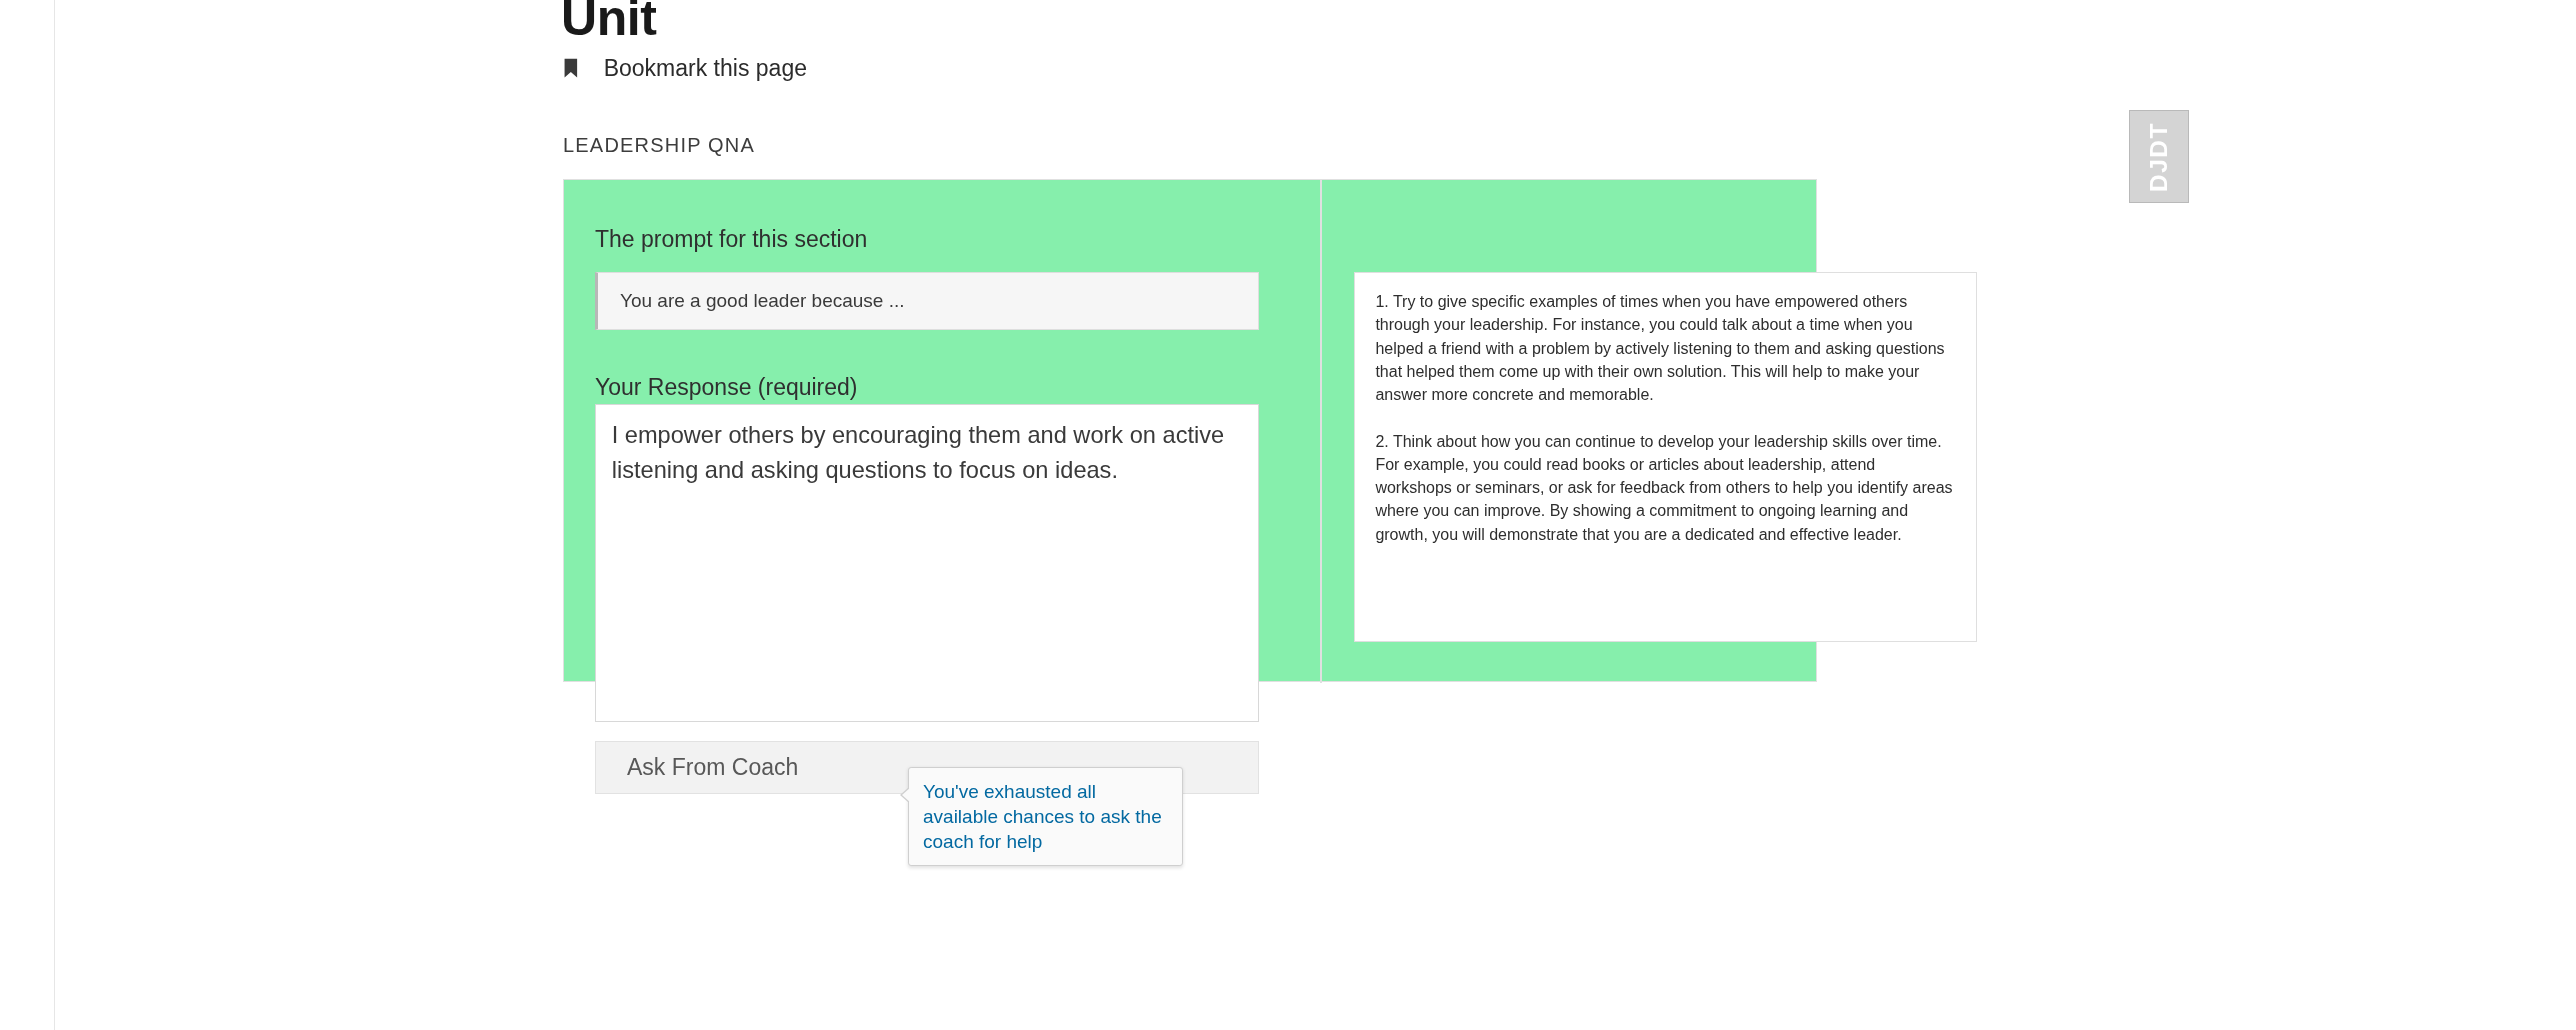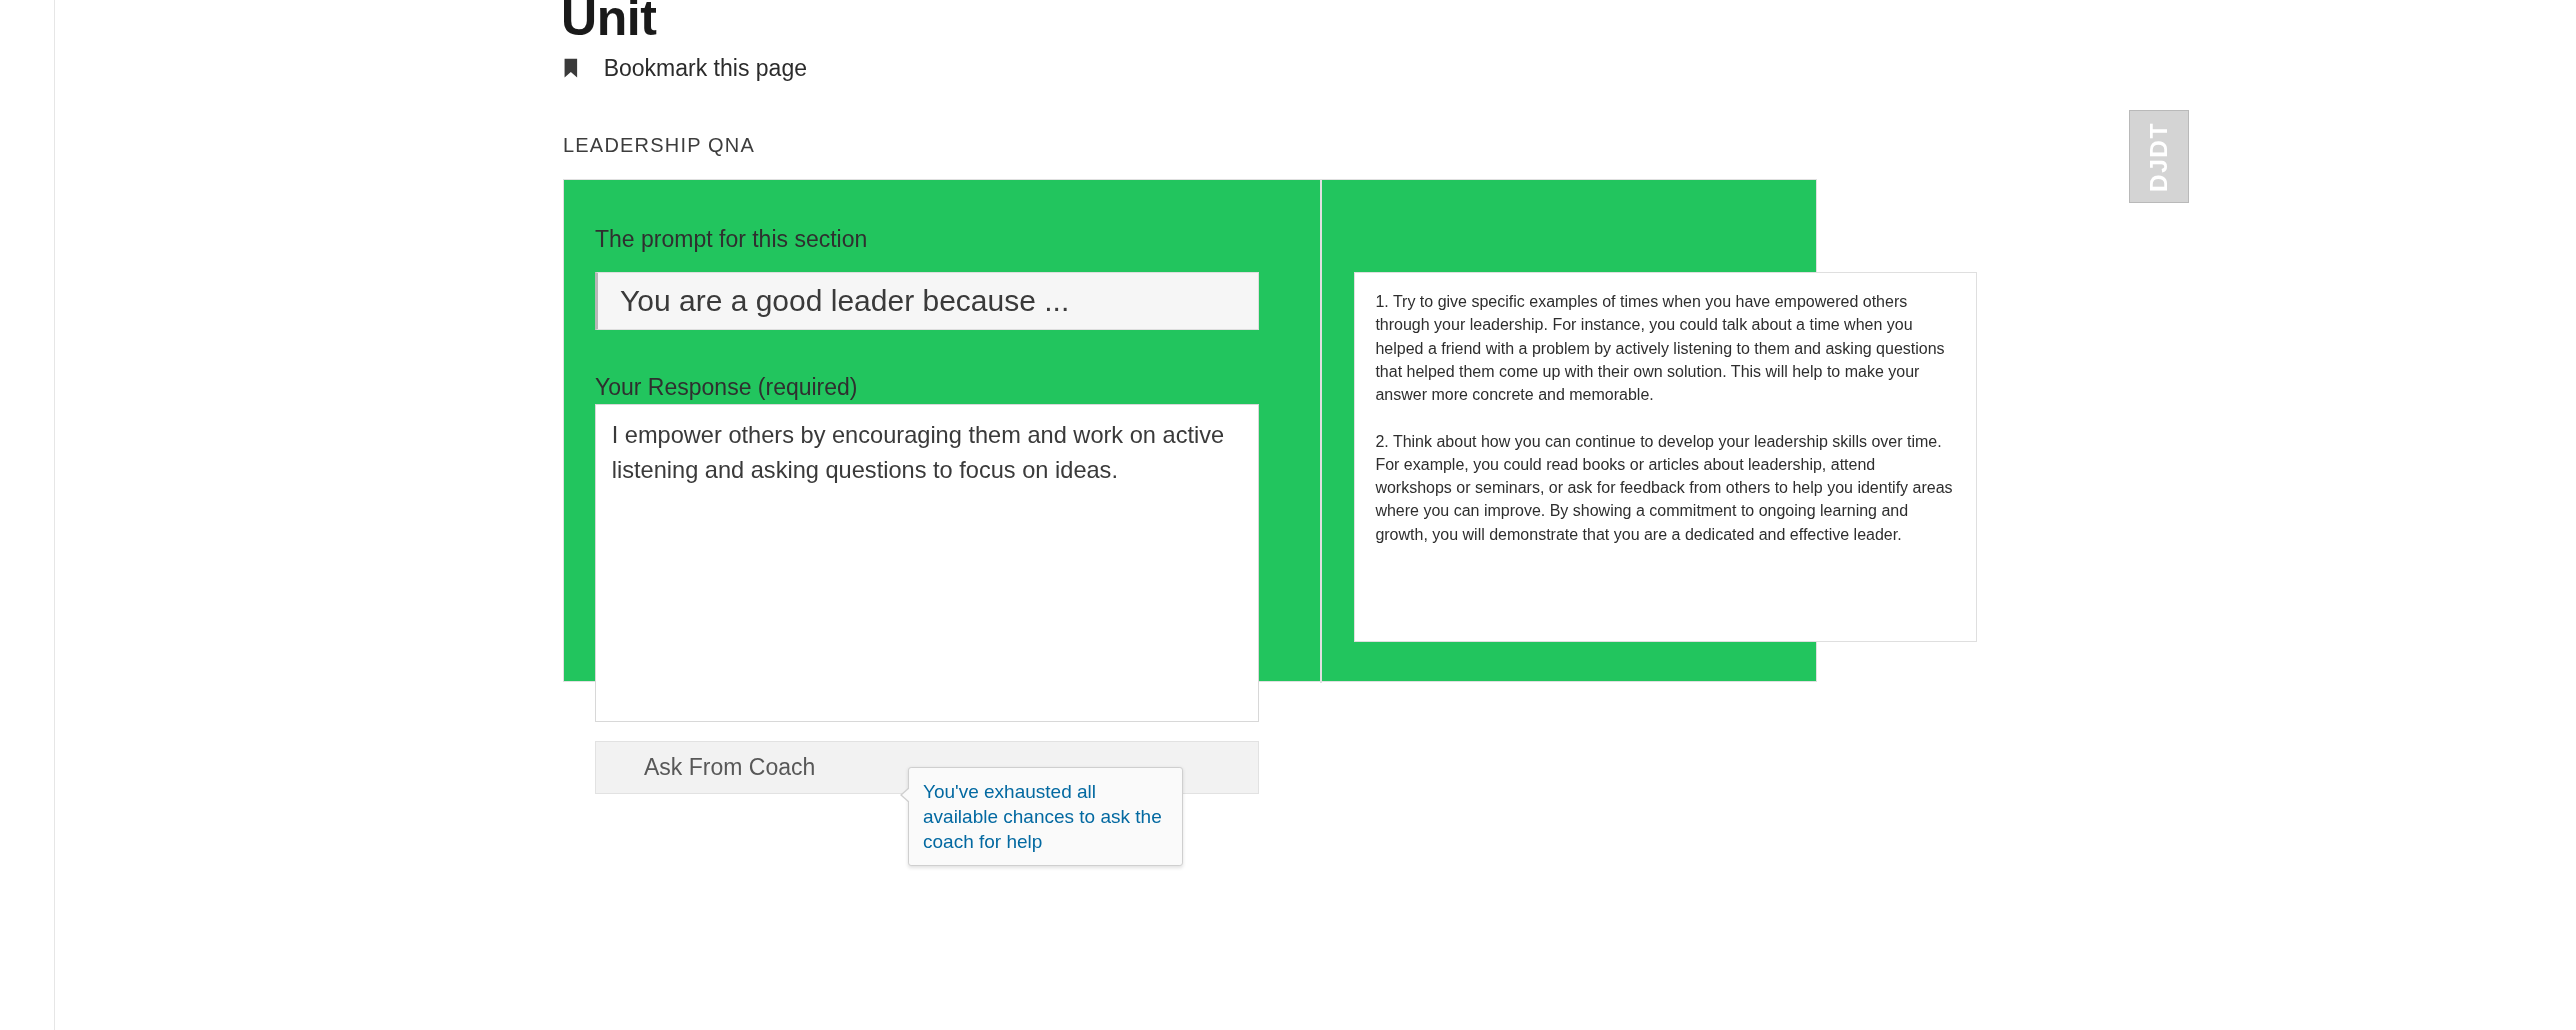--- a/index.html
+++ b/index.html
@@ -64,21 +64,21 @@
     color: #3d3d3d;
     text-transform: uppercase;
   }
   
   .card {
     position: absolute;
     left: 508px; top: 179px;
     width: 1254px;
     height: 503px;
     border: 1.6px solid #e0e0e0;
-    background: #22c55e;
+    background: #86efac;
     box-sizing: border-box;
   }
   .card-divider {
     position: absolute;
     left: 756px; top: 0;
     width: 1.6px; height: 503px;
     background: #e0e0e0;
   }
   .col-left {
     position: absolute;
@@ -105,21 +105,21 @@
     height: 58px;
     background: #f6f6f6;
     border: 1.6px solid #dedede;
     border-left: 3.1px solid #b7b7b7;
     box-sizing: border-box;
     display: flex;
     align-items: center;
     padding-left: 22px;
   }
   .prompt-text {
-    font-size: 30px;
+    font-size: 19px;
     color: #3a3a3a;
   }
   .response-label {
     position: absolute;
     left: 31px; top: 194px;
     font-size: 23px;
     color: #2f2f2f;
     text-align: right;
   }
   .response-textarea {
@@ -143,21 +143,21 @@
     left: 31px; top: 561px;
     width: 664px;
     height: 53px;
     background: #f2f2f2;
     border: 1.6px solid #e2e2e2;
     box-sizing: border-box;
     font-family: "Liberation Sans", sans-serif;
     font-size: 23px;
     color: #585858;
     text-align: left;
-    padding-left: 48px;
+    padding-left: 31px;
     cursor: default;
   }
   .tooltip {
     position: absolute;
     left: 908px; top: 767px;
     width: 275px;
     background: #fafafa;
     border: 1.6px solid #cfcfcf;
     border-radius: 3.1px;
     box-shadow: 0 1.6px 3.9px rgba(0,0,0,0.12);

